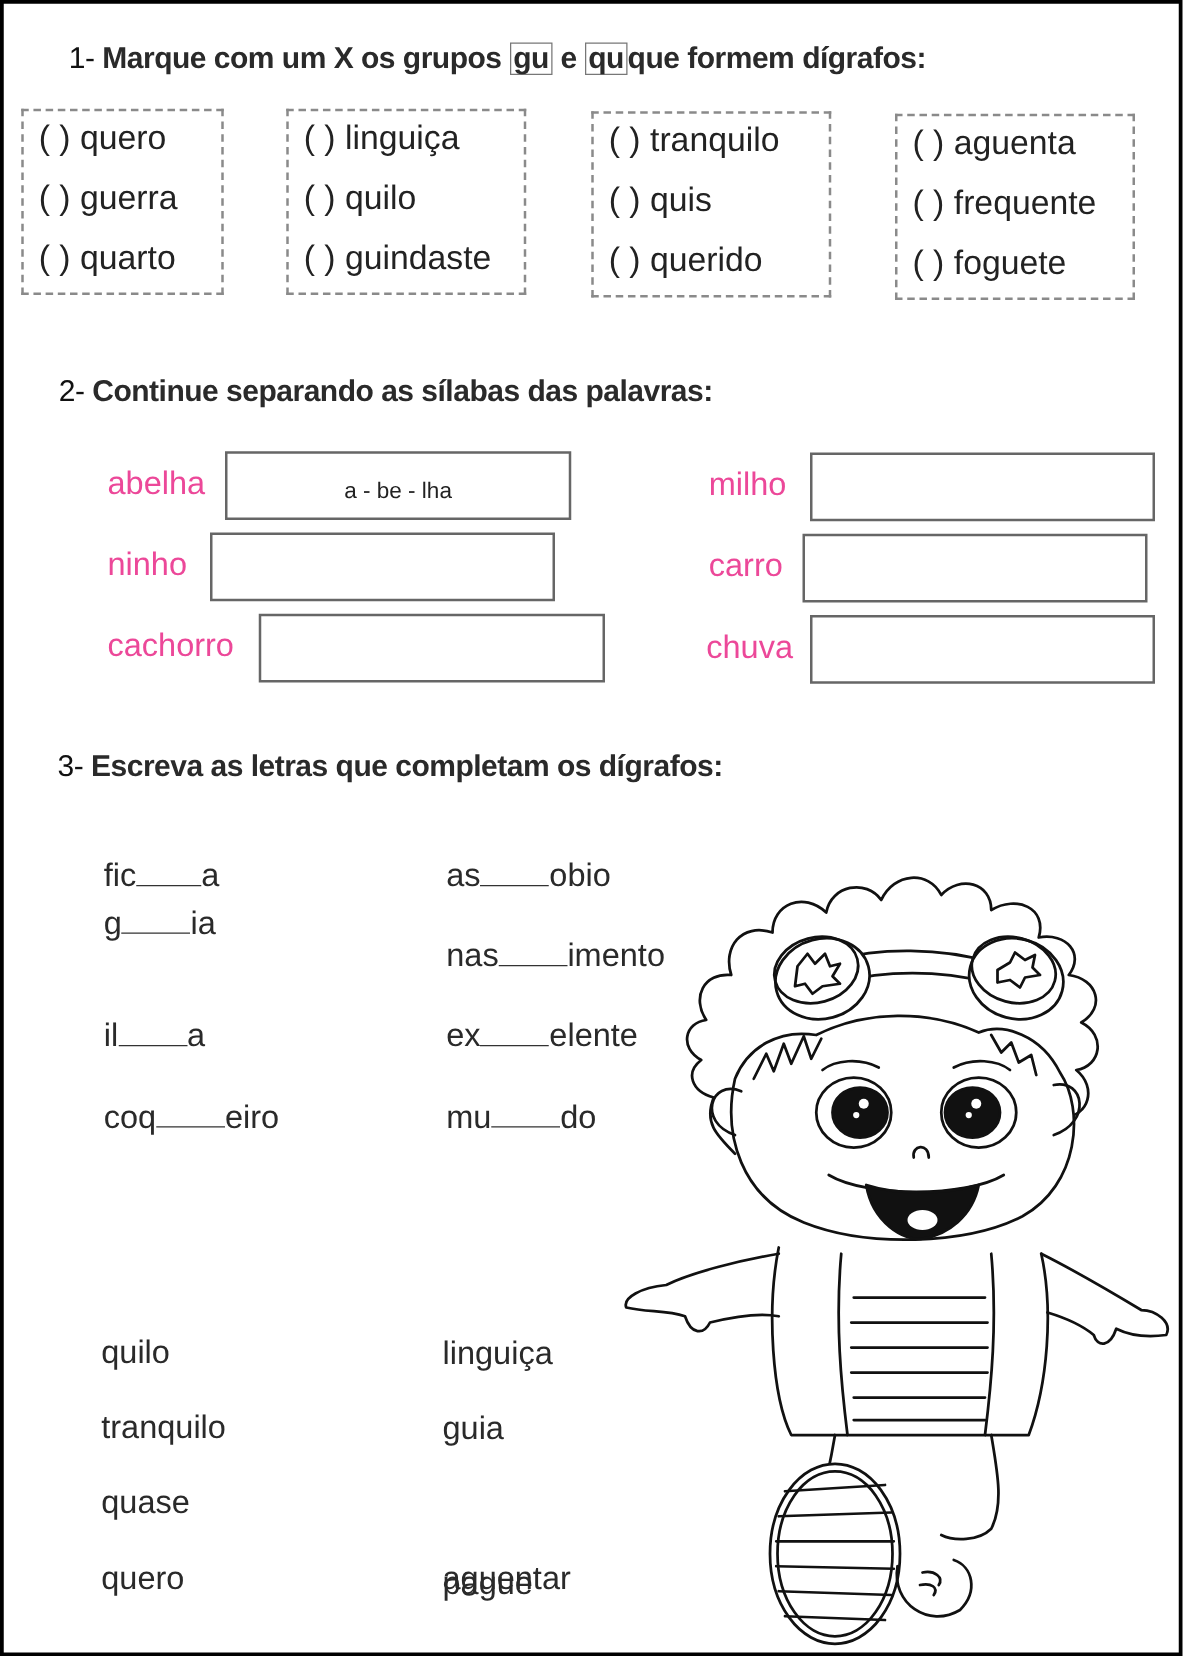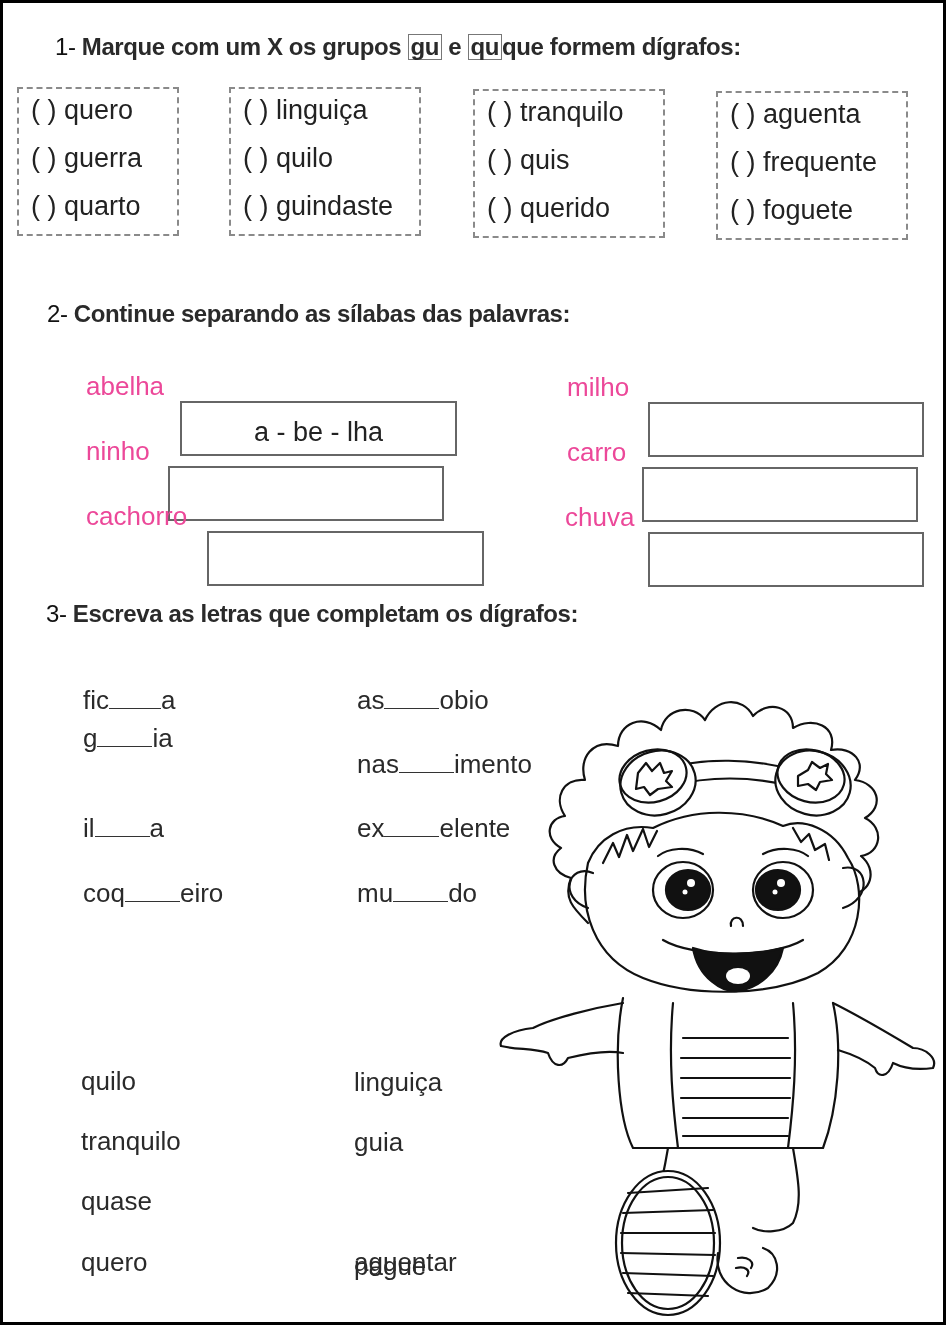--- a/index.html
+++ b/index.html
@@ -23,21 +23,21 @@
   }
   .dashbox {
     position: absolute; border: 2px dashed #8a8a8a; box-sizing: border-box;
   }
   .opt {
     position: absolute; left: 12px; font-size: 27px; white-space: nowrap; color: #222;
   }
   .word { position: absolute; font-size: 26px; color: #ec4899; white-space: nowrap; }
   .ansbox {
     position: absolute; border: 2px solid #666; box-sizing: border-box;
-    font-size: 27px; text-align: center; color: #222; margin-top: 40px;
+    font-size: 18px; text-align: center; color: #222;
   }
   .fill { position: absolute; font-size: 26px; color: #2a2a2a; white-space: nowrap; text-align: right; }
   .fill .blank { display: inline-block; border-bottom: 1.5px solid #333; height: 22px; vertical-align: baseline; }
   .w4 { position: absolute; font-size: 26px; color: #2a2a2a; white-space: nowrap; }
   svg.boy { position: absolute; left: 490px; top: 655px; }
 </style>
 </head>
 <body>
 
 <div class="page">

